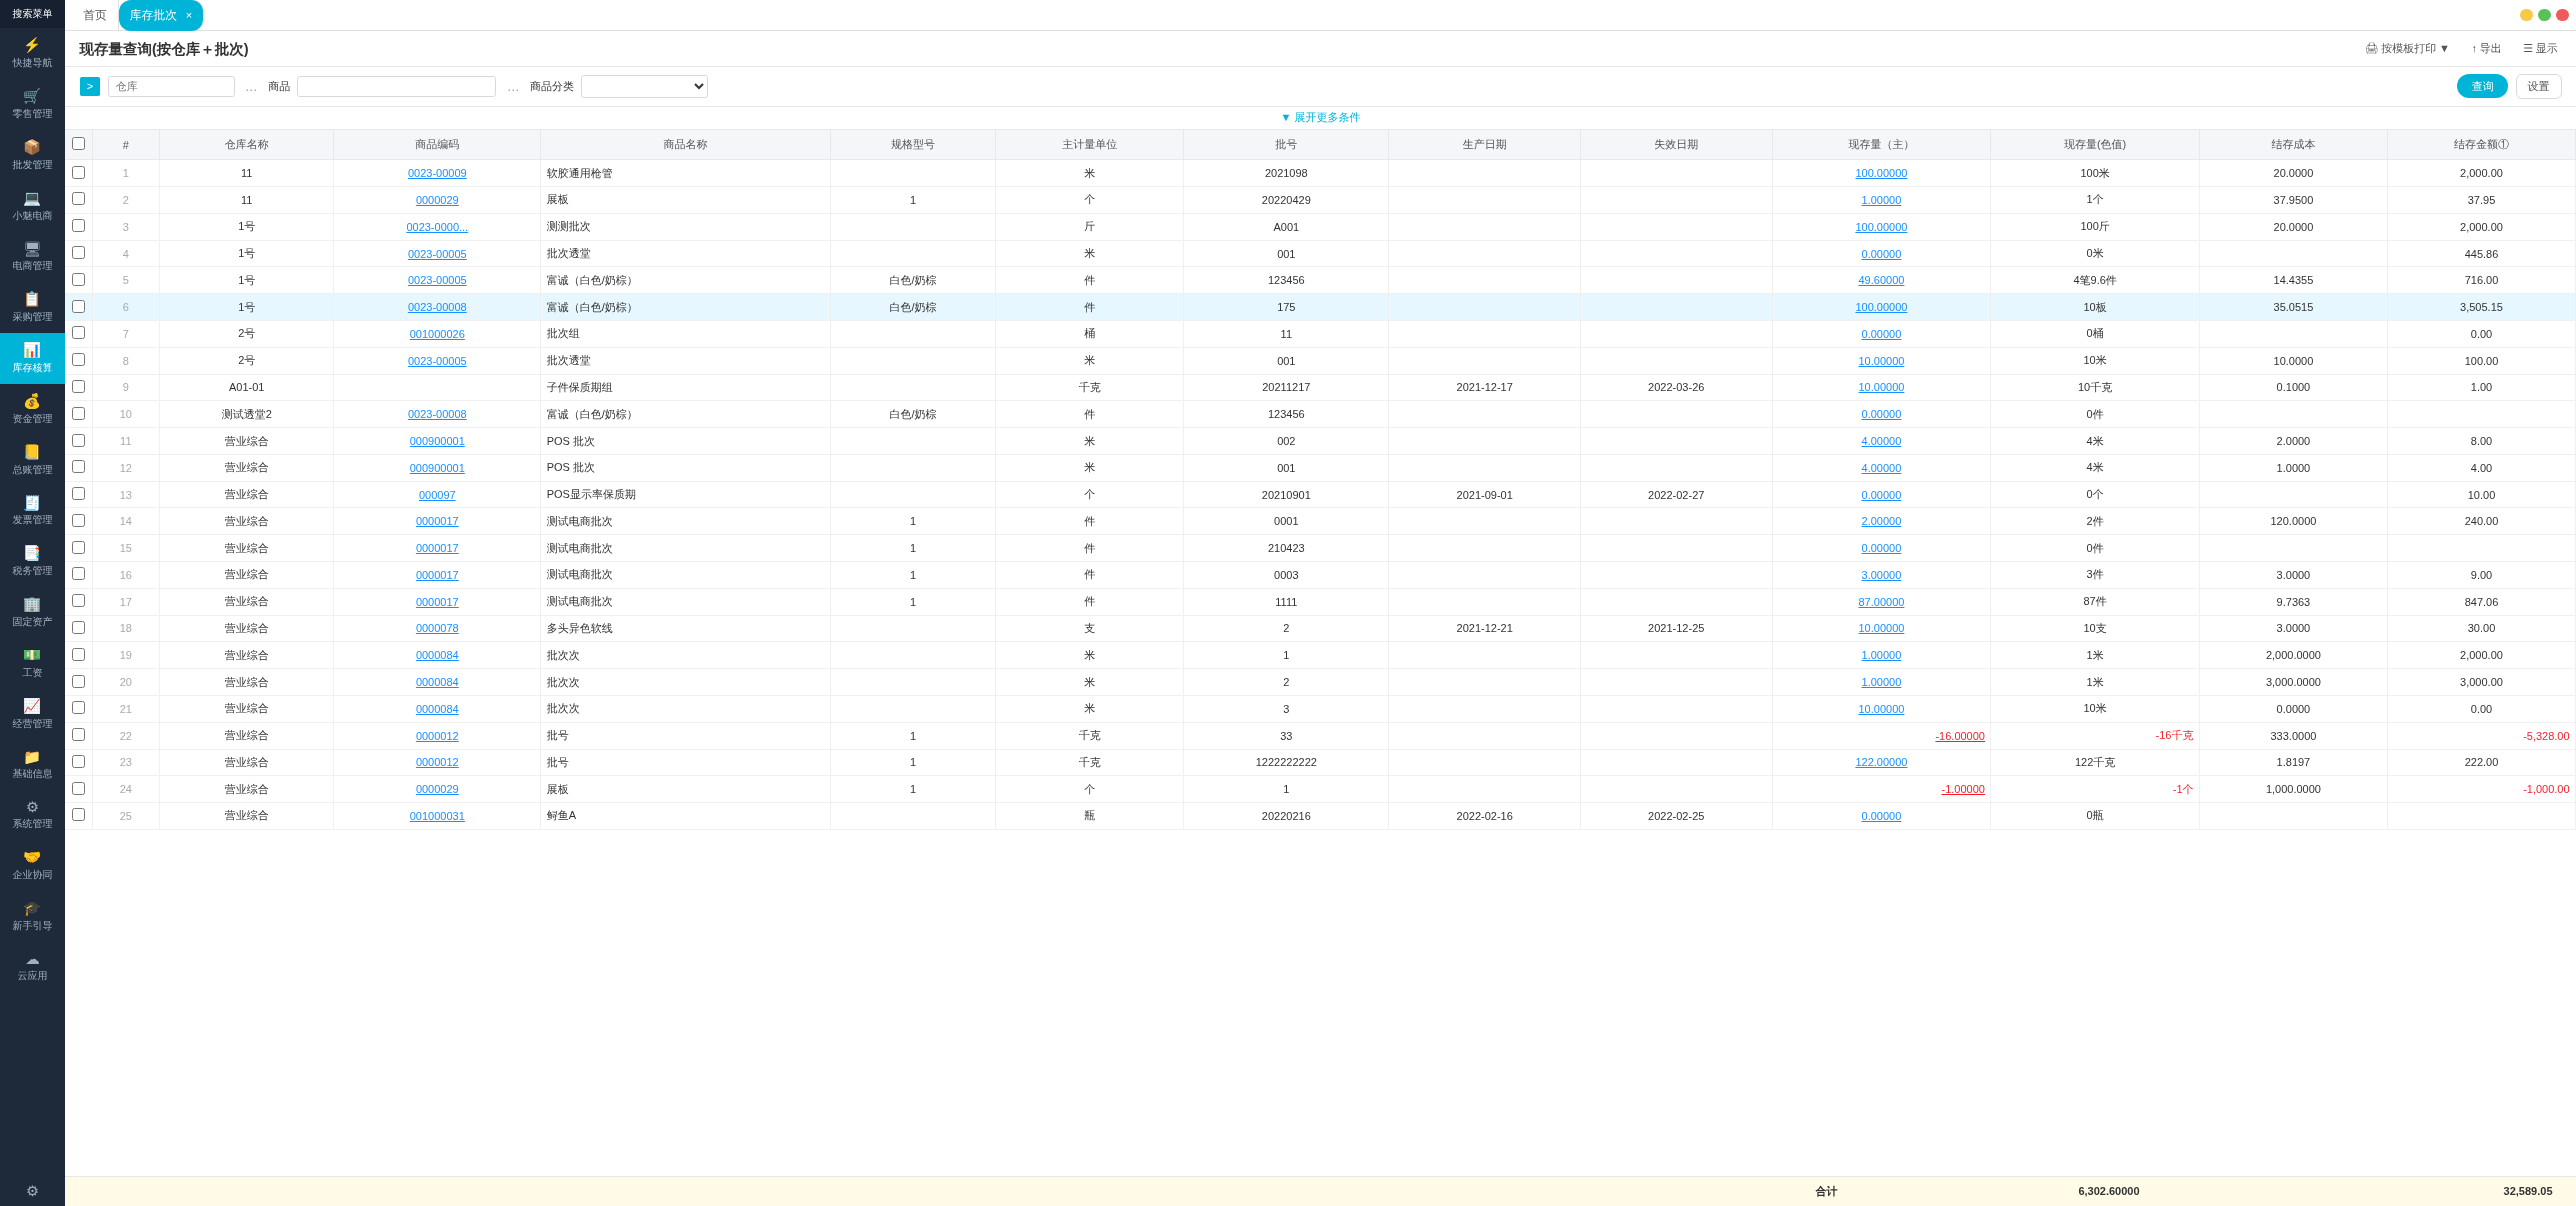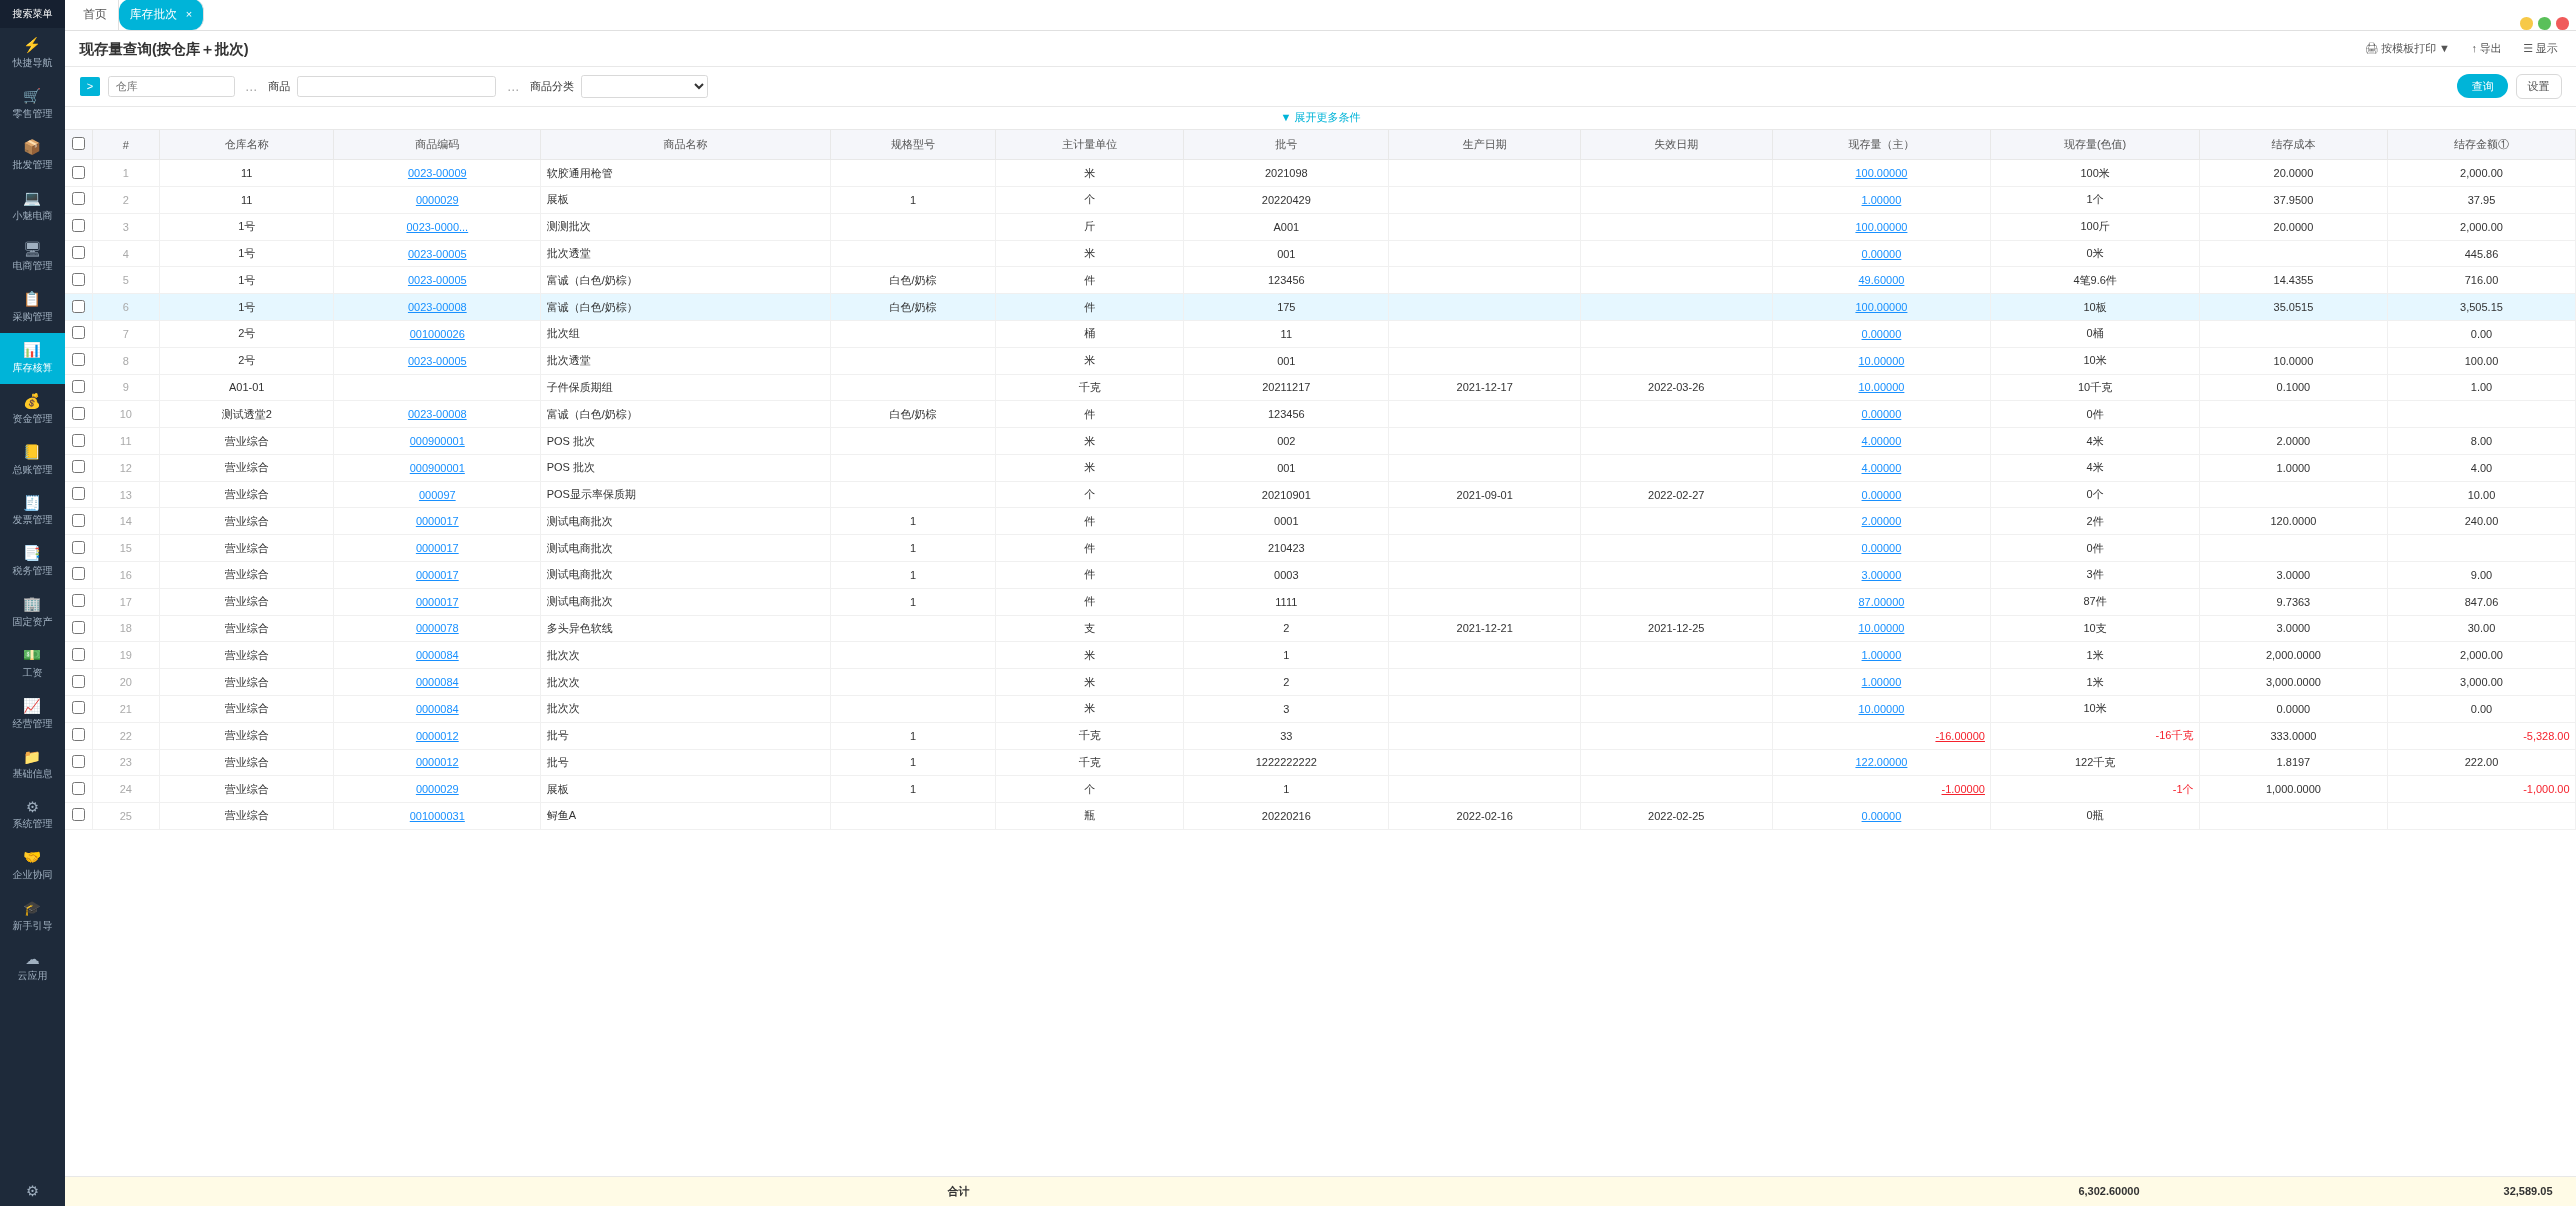--- a/index.html
+++ b/index.html
@@ -52,21 +52,21 @@
       display: flex;
       flex-direction: column;
       overflow: hidden;
     }
 
     
     .top-tabs {
       background: #fff;
       border-bottom: 0.9px solid #e0e0e0;
       display: flex;
-      align-items: flex-end;
+      align-items: center;
       padding: 0 7.2px;
       height: 31px;
       flex-shrink: 0;
     }
     .tab-item {
       padding: 0 11px;
       height: 31px;
       line-height: 31px;
       cursor: pointer;
       font-size: 11.8px;
@@ -834,20 +834,20 @@
       <td class="link">0.00000</td>
       <td class="">0瓶</td>
       <td></td>
       <td class=""></td>
     </tr>
           </tbody>
       </table>
     </div>
 
     <div class="table-footer">
-      <span style="flex:1;text-align:center;">合计</span>
+      <span style="flex:1;text-align:right;">合计</span>
       <span style="min-width:543px;text-align:center;">6,302.60000</span>
       <span style="min-width:181px;text-align:right;padding-right:9px;">32,589.05</span>
     </div>
 
   </div>
 </div>
 
 
 </body></html>

